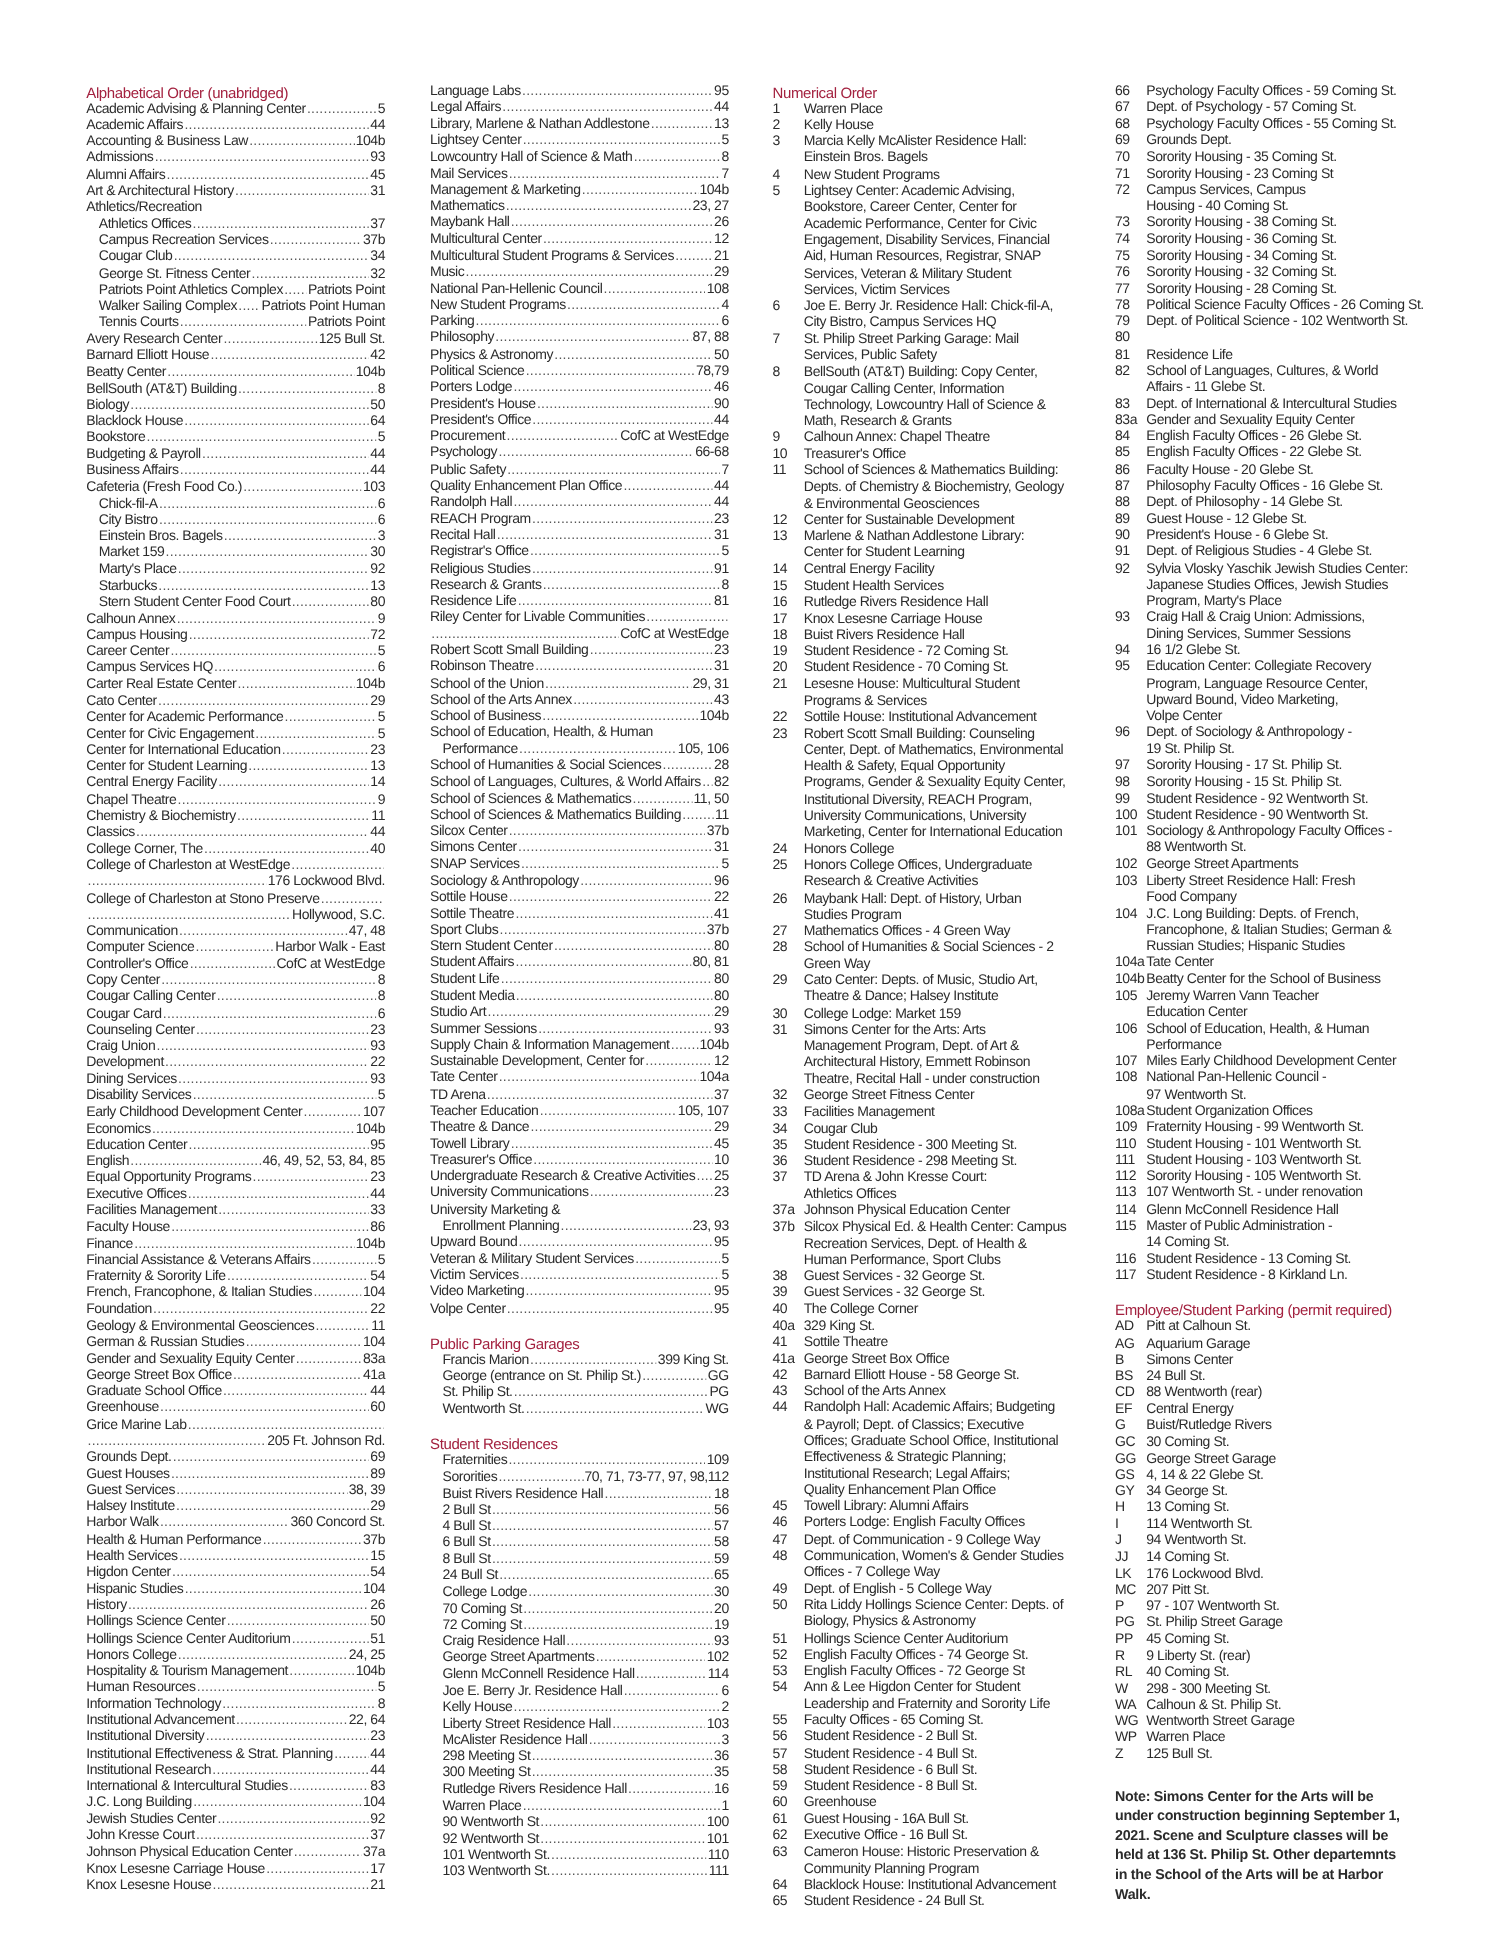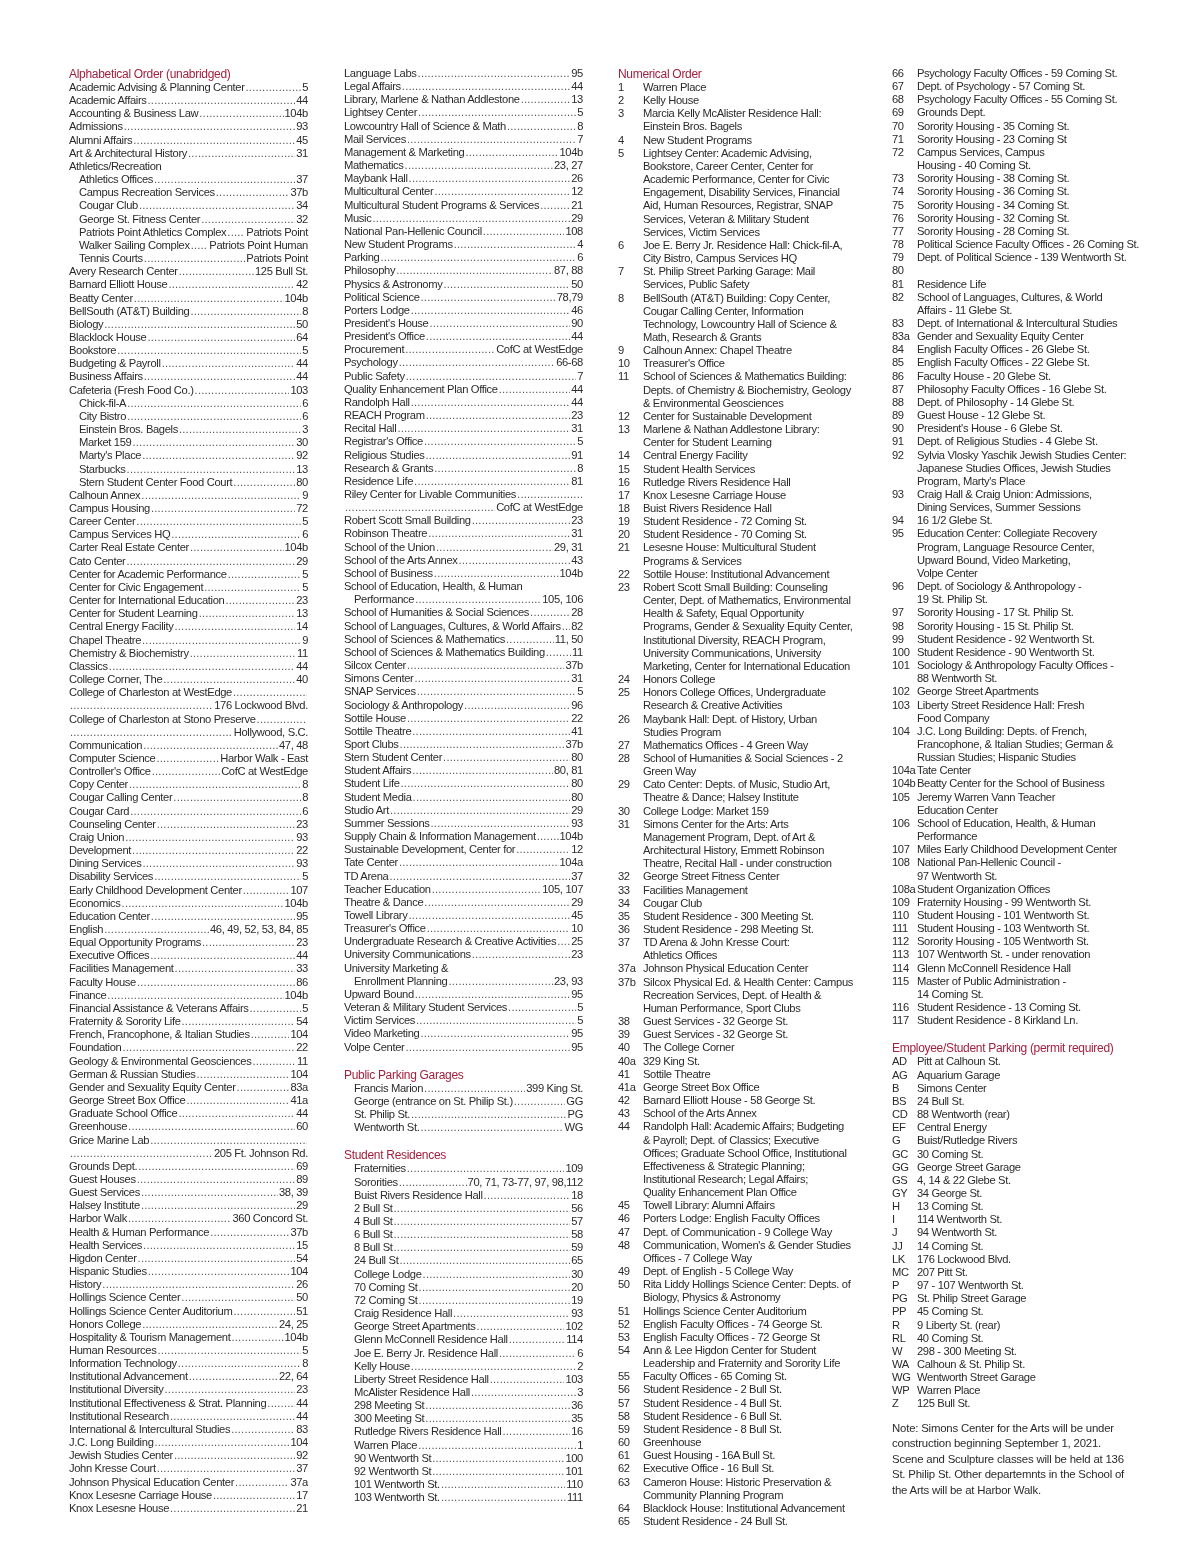--- a/index.html
+++ b/index.html
@@ -17,21 +17,21 @@
   .row .dots::before { content: "..........................................................................................................................................................................................."; letter-spacing: 0.2px; }
   .row .val { flex: 0 0 auto; }
   .row.sub { padding-left: 10px; }
   .plain { white-space: nowrap; }
   .gap { height: 14px; }
   .num { display: flex; }
   .num .n { flex: 0 0 25px; }
   .num .t { flex: 1 1 auto; }
   .code { display: flex; white-space: nowrap; }
   .code .c { flex: 0 0 25px; }
-  .note { font-size: 11.4px; line-height: 15.6px; letter-spacing: -0.2px; margin-top: 10px; width: 235px; }
+  .note { font-size: 11.4px; line-height: 15.6px; letter-spacing: -0.2px; margin-top: 20px; width: 235px; font-weight: bold; }
 </style>
 </head>
 <body>
 
 <div id="col1" class="col">
   <div class="hdr">Alphabetical Order (unabridged)</div>
   <div id="alpha1">
       <div class="row">
         <span class="lbl">Academic Advising &amp; Planning Center</span>
         <span class="dots"></span>
@@ -1644,21 +1644,21 @@
       </div>
       <div class="num">
         <span class="n">78</span>
         <span class="t">
           <div>Political Science Faculty Offices - 26 Coming St.</div>
         </span>
       </div>
       <div class="num">
         <span class="n">79</span>
         <span class="t">
-          <div>Dept. of Political Science - 139 Wentworth St.</div>
+          <div>Dept. of Political Science - 102 Wentworth St.</div>
         </span>
       </div>
       <div class="num">
         <span class="n">80</span>
       </div>
       <div class="num">
         <span class="n">81</span>
         <span class="t">
           <div>Residence Life</div>
         </span>

